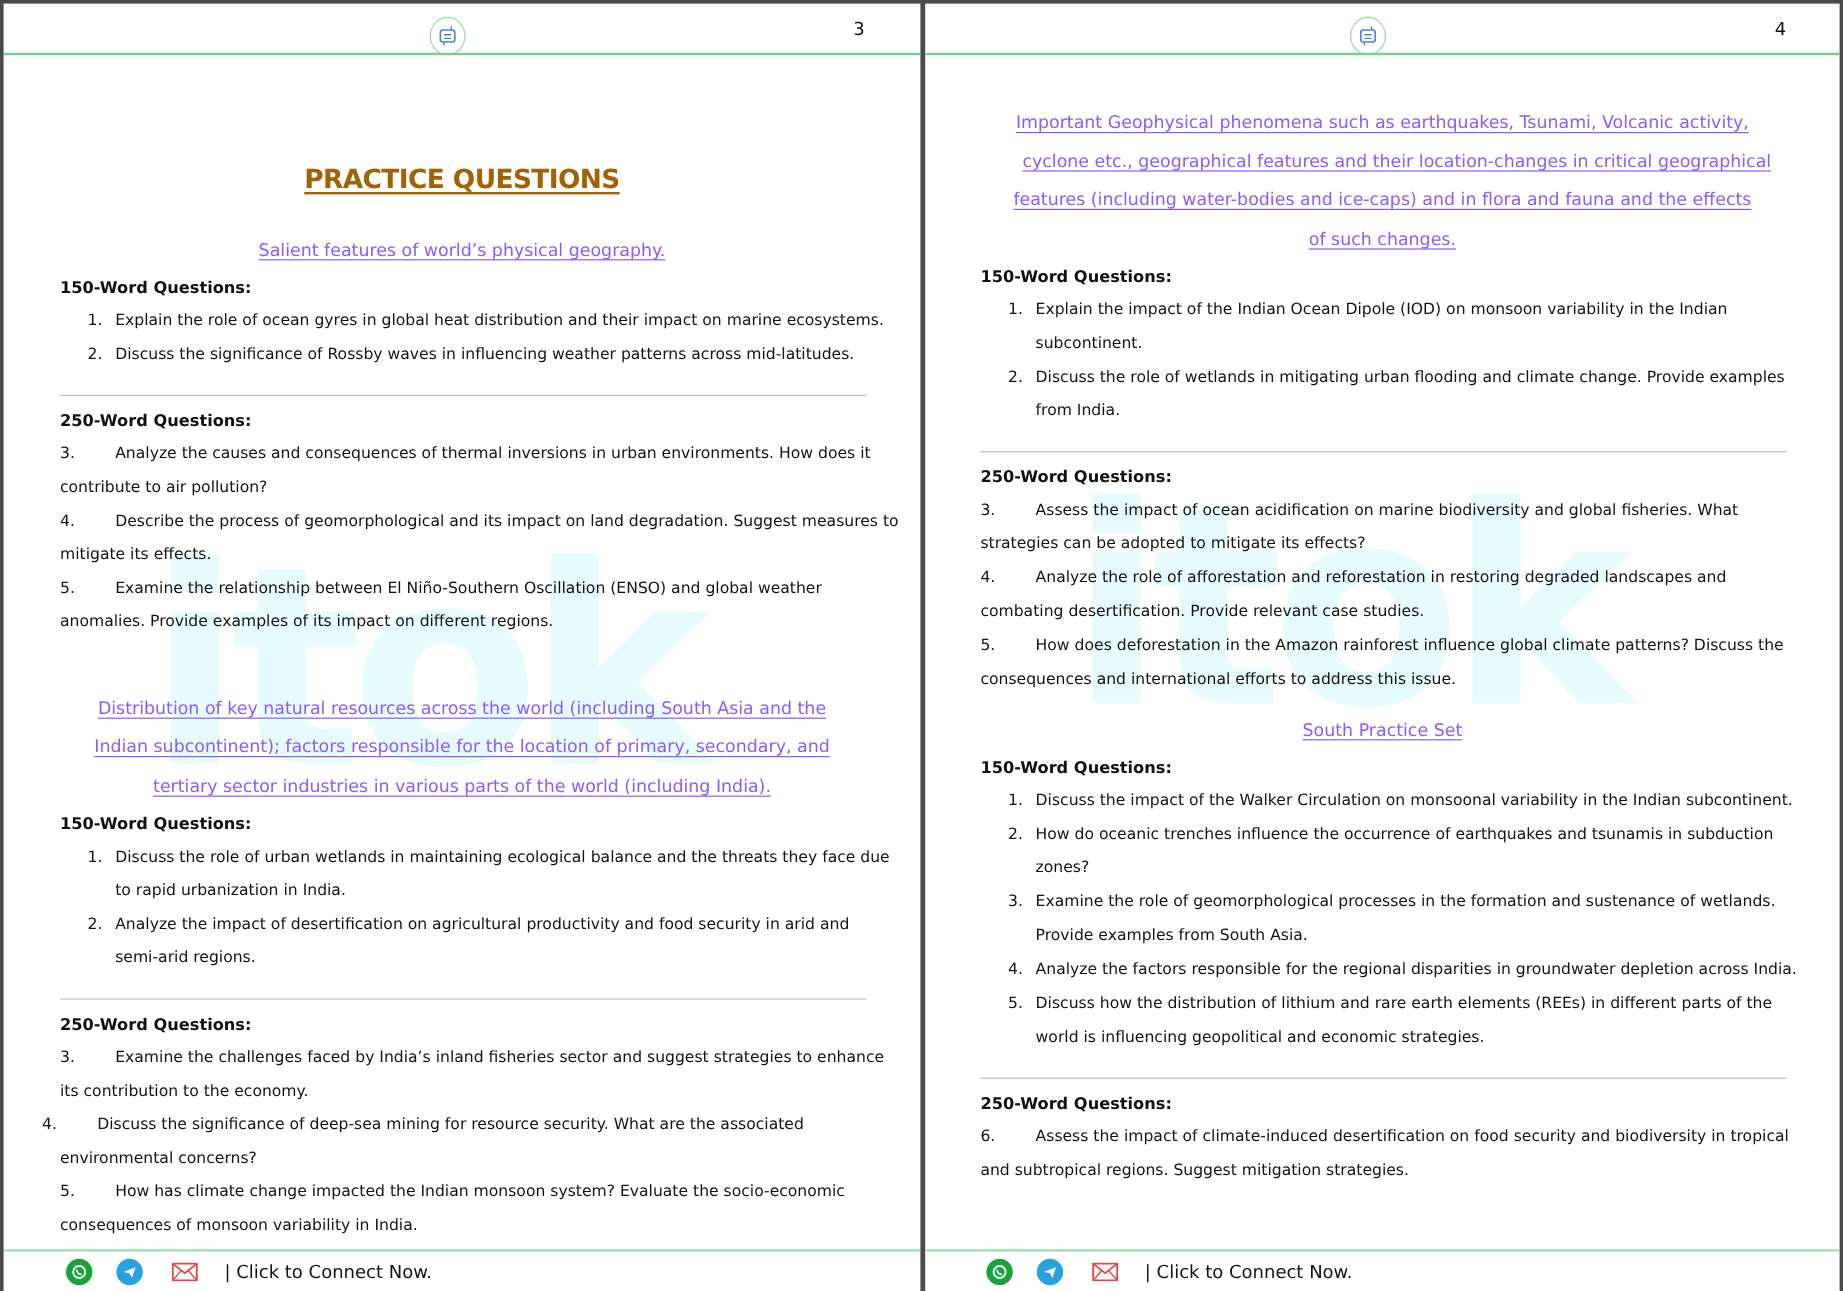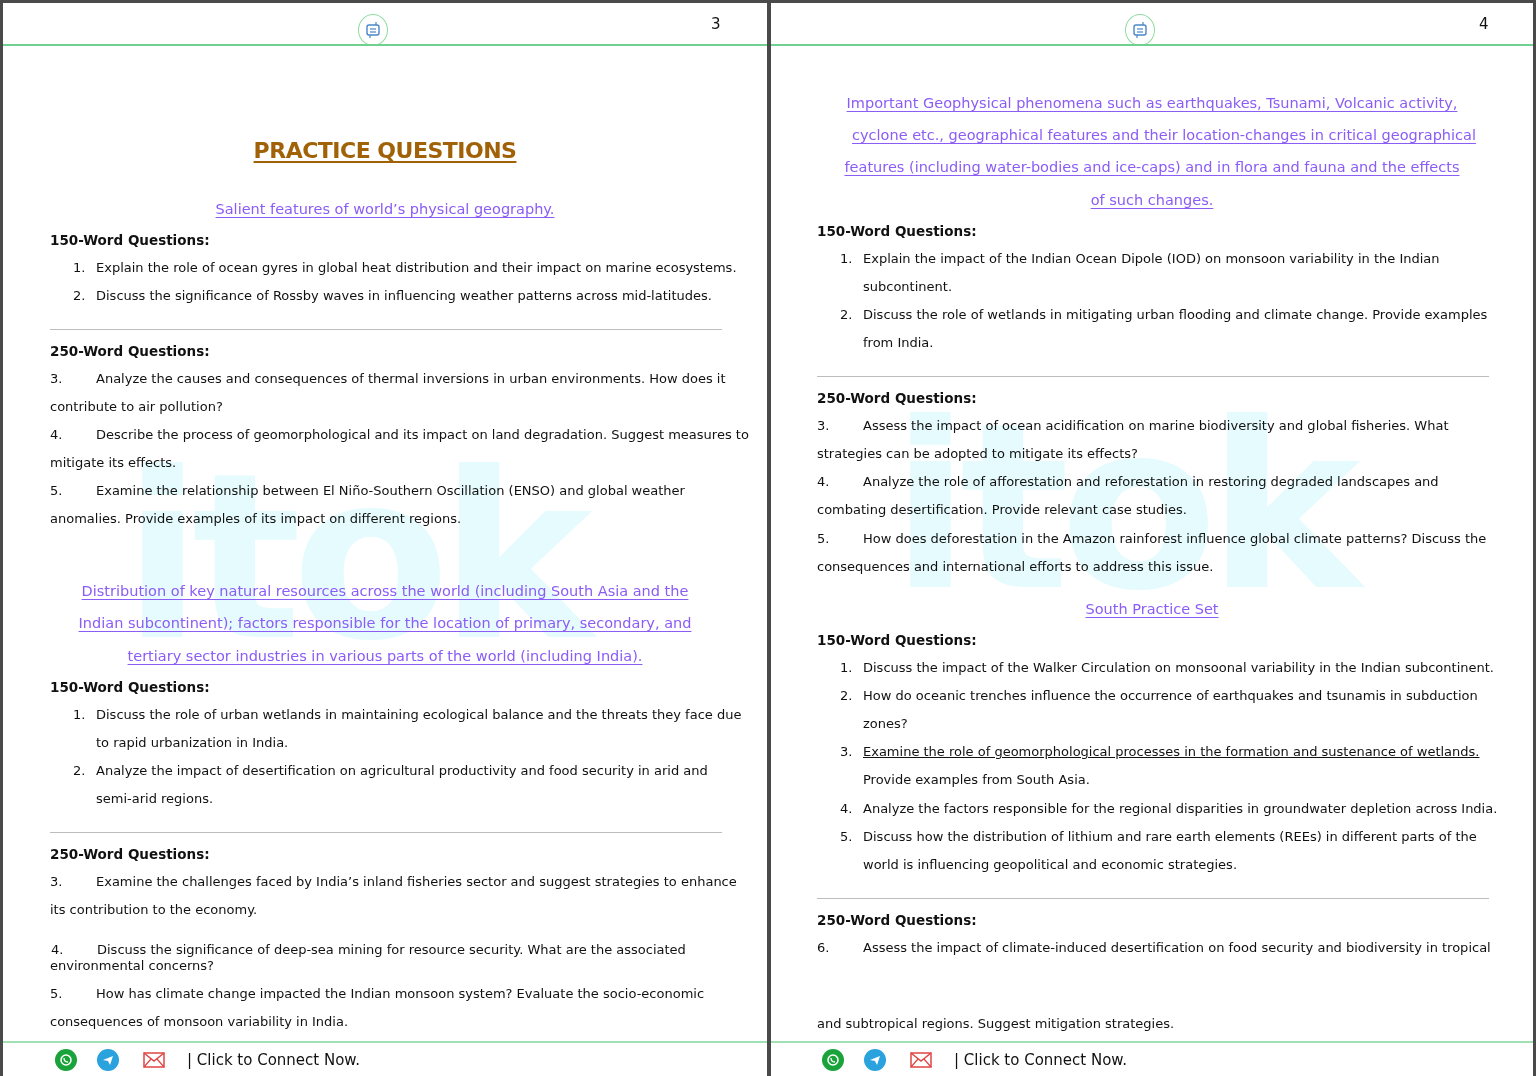--- a/index.html
+++ b/index.html
@@ -93,21 +93,21 @@
     <div class="abs q" style="left:70px; top:704px;"><span class="num" style="width:23px;">1.</span><span>Discuss the role of urban wetlands in maintaining ecological balance and the threats they face due</span></div>
     <div class="abs q" style="left:93px; top:732px;">to rapid urbanization in India.</div>
     <div class="abs q" style="left:70px; top:760px;"><span class="num" style="width:23px;">2.</span><span>Analyze the impact of desertification on agricultural productivity and food security in arid and</span></div>
     <div class="abs q" style="left:93px; top:788px;">semi-arid regions.</div>
 
     <div class="rule" style="left:47px; width:672px; top:829px;"></div>
 
     <div class="abs sec-head" style="left:47px; top:843px;">250-Word Questions:</div>
     <div class="abs q" style="left:47px; top:871px;"><span class="num" style="width:46px;">3.</span><span>Examine the challenges faced by India’s inland fisheries sector and suggest strategies to enhance</span></div>
     <div class="abs q" style="left:47px; top:899px;">its contribution to the economy.</div>
-    <div class="abs q" style="left:48px; top:927px;margin-top:12px;"><span class="num" style="width:46px;">4.</span><span>Discuss the significance of deep-sea mining for resource security. What are the associated</span></div>
+    <div class="abs q" style="left:32px; top:927px;"><span class="num" style="width:46px;">4.</span><span>Discuss the significance of deep-sea mining for resource security. What are the associated</span></div>
     <div class="abs q" style="left:47px; top:955px;">environmental concerns?</div>
     <div class="abs q" style="left:47px; top:983px;"><span class="num" style="width:46px;">5.</span><span>How has climate change impacted the Indian monsoon system? Evaluate the socio-economic</span></div>
     <div class="abs q" style="left:47px; top:1011px;">consequences of monsoon variability in India.</div>
   </div>
 
   <div class="ftr-line"></div>
   <div class="footer-icons" style="left:52px;">
     <div class="ficon wa">
       <svg width="14" height="14" viewBox="0 0 14 14">
           <circle cx="7" cy="7" r="5" fill="none" stroke="#fff" stroke-width="1.5"></circle>
@@ -166,31 +166,31 @@
     <div class="abs q" style="left:46px; top:499px;">combating desertification. Provide relevant case studies.</div>
     <div class="abs q" style="left:46px; top:528px;"><span class="num" style="width:46px;">5.</span><span>How does deforestation in the Amazon rainforest influence global climate patterns? Discuss the</span></div>
     <div class="abs q" style="left:46px; top:556px;">consequences and international efforts to address this issue.</div>
 
     <div class="abs topic" style="left:0; width:762px; top:598px;">South Practice Set</div>
 
     <div class="abs sec-head" style="left:46px; top:629px;">150-Word Questions:</div>
     <div class="abs q" style="left:69px; top:657px;"><span class="num" style="width:23px;">1.</span><span>Discuss the impact of the Walker Circulation on monsoonal variability in the Indian subcontinent.</span></div>
     <div class="abs q" style="left:69px; top:685px;"><span class="num" style="width:23px;">2.</span><span>How do oceanic trenches influence the occurrence of earthquakes and tsunamis in subduction</span></div>
     <div class="abs q" style="left:92px; top:713px;">zones?</div>
-    <div class="abs q" style="left:69px; top:741px;text-decoration:underline;"><span class="num" style="width:23px;">3.</span><span>Examine the role of geomorphological processes in the formation and sustenance of wetlands.</span></div>
+    <div class="abs q" style="left:69px; top:741px;"><span class="num" style="width:23px;">3.</span><span>Examine the role of geomorphological processes in the formation and sustenance of wetlands.</span></div>
     <div class="abs q" style="left:92px; top:769px;">Provide examples from South Asia.</div>
     <div class="abs q" style="left:69px; top:798px;"><span class="num" style="width:23px;">4.</span><span>Analyze the factors responsible for the regional disparities in groundwater depletion across India.</span></div>
     <div class="abs q" style="left:69px; top:826px;"><span class="num" style="width:23px;">5.</span><span>Discuss how the distribution of lithium and rare earth elements (REEs) in different parts of the</span></div>
     <div class="abs q" style="left:92px; top:854px;">world is influencing geopolitical and economic strategies.</div>
 
     <div class="rule" style="left:46px; width:672px; top:895px;"></div>
 
     <div class="abs sec-head" style="left:46px; top:909px;">250-Word Questions:</div>
     <div class="abs q" style="left:46px; top:937px;"><span class="num" style="width:46px;">6.</span><span>Assess the impact of climate-induced desertification on food security and biodiversity in tropical</span></div>
-    <div class="abs q" style="left:46px; top:965px;margin-top:48px;">and subtropical regions. Suggest mitigation strategies.</div>
+    <div class="abs q" style="left:46px; top:965px;">and subtropical regions. Suggest mitigation strategies.</div>
   </div>
 
   <div class="ftr-line"></div>
   <div class="footer-icons" style="left:51px;">
     <div class="ficon wa">
       <svg width="14" height="14" viewBox="0 0 14 14">
           <circle cx="7" cy="7" r="5" fill="none" stroke="#fff" stroke-width="1.5"></circle>
           <path d="M5 5 Q5 9 9 9" stroke="#fff" stroke-width="1.3" fill="none"></path>
         </svg>
     </div>

